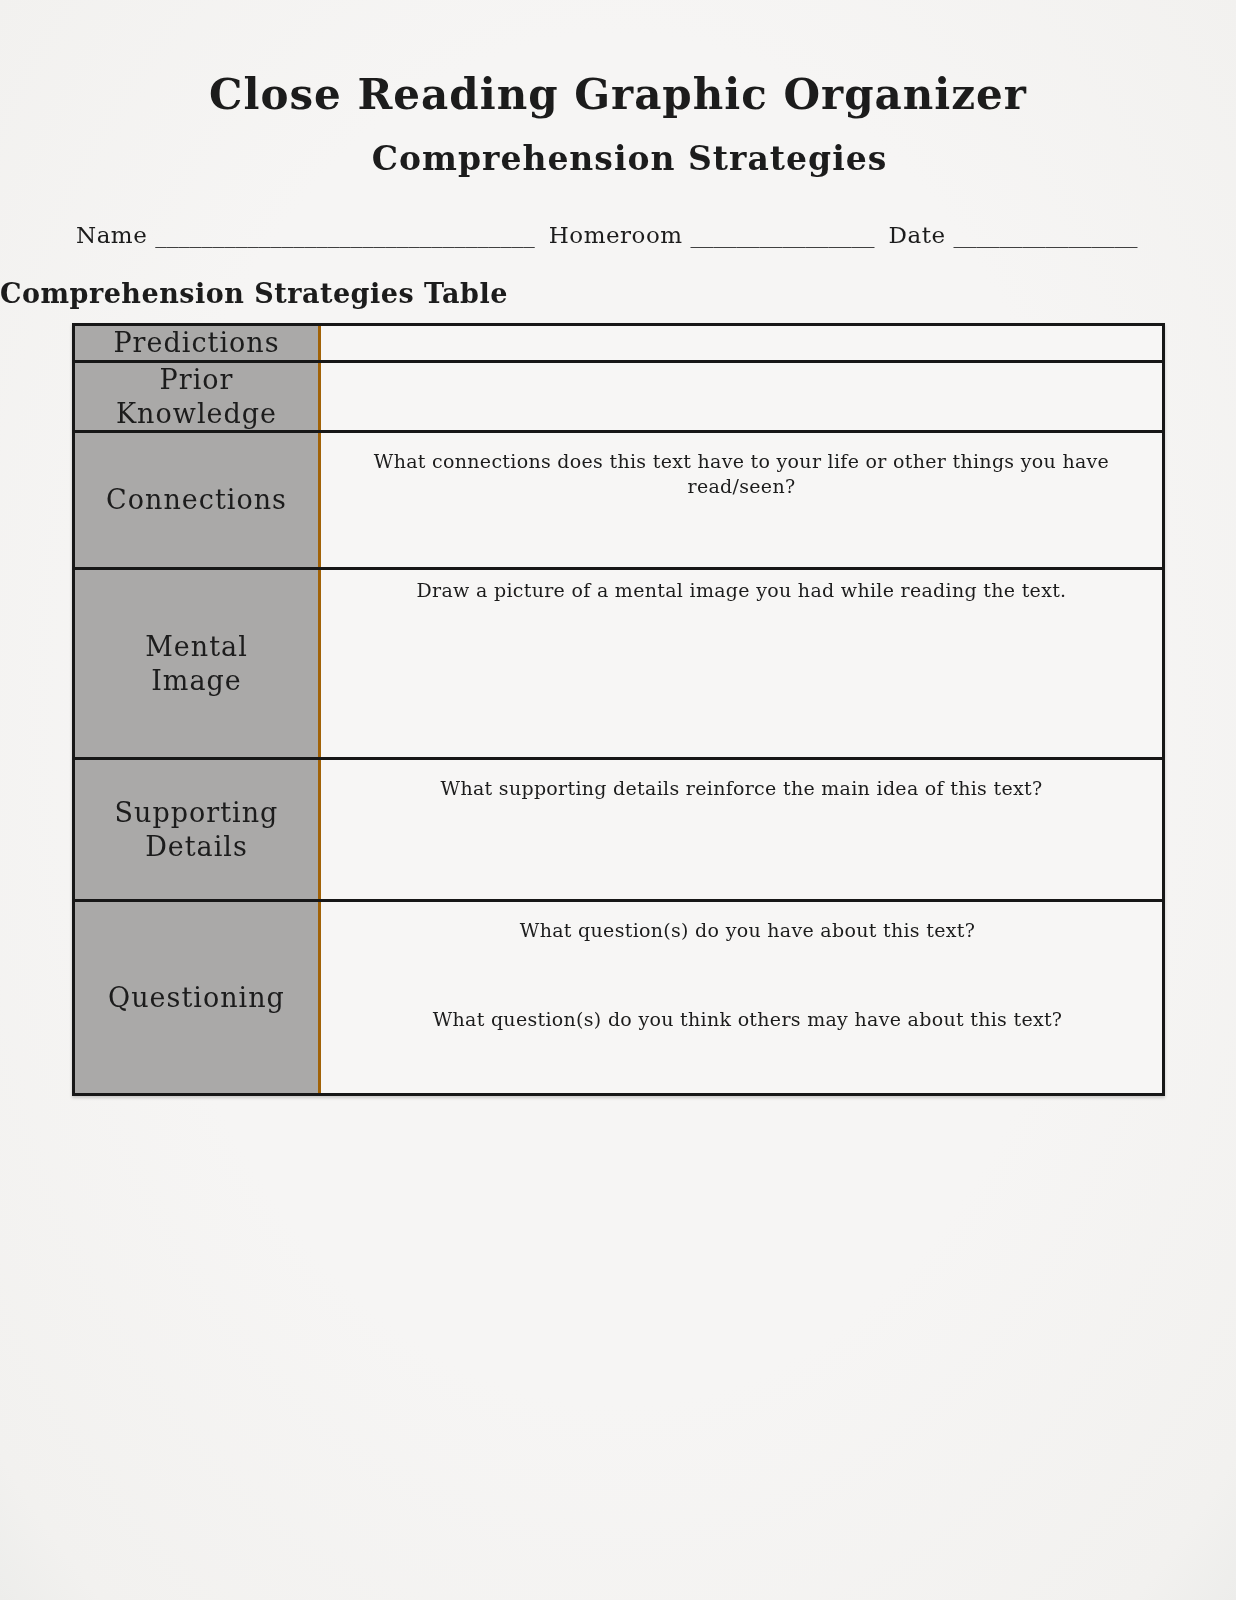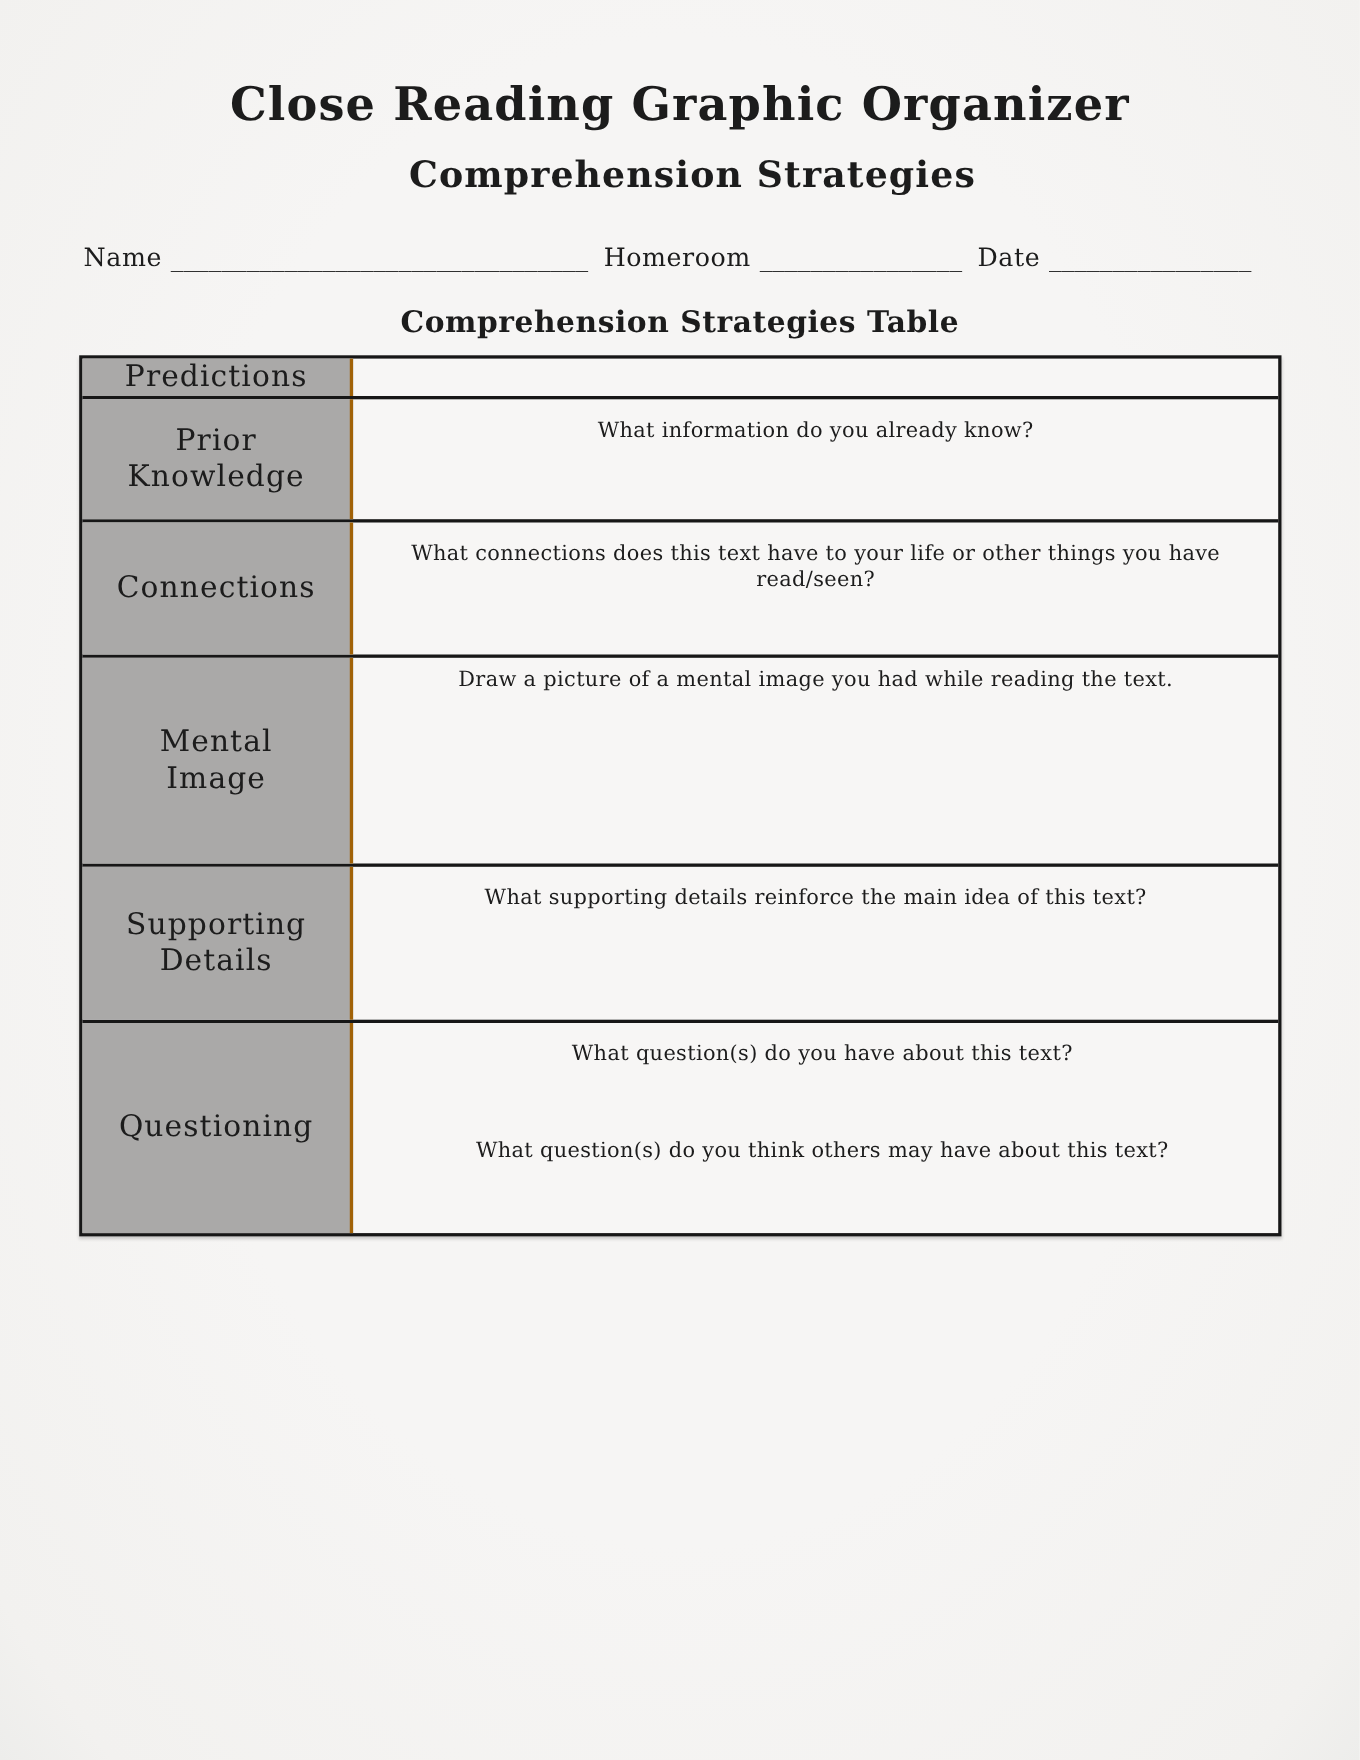--- a/index.html
+++ b/index.html
@@ -36,21 +36,21 @@
     font-size: 23px;
     letter-spacing: 0.5px;
   }
   .fields-line .lbl { margin-right: 8px; }
   .fields-line .fill { letter-spacing: 0; margin-right: 14px; color: #2a2a2a; }
   .fields-line .fill:last-child { margin-right: 0; }
   #line-name { margin: 44px 0 0 76px; }
   #line-text-title { margin: 58px 0 0 76px; }
   .table-caption {
     margin-top: 30px;
-    text-align: center;
+    text-align: left;
     font-size: 27px;
     font-weight: 700;
     letter-spacing: 0.5px;
   }
   .org-table {
     margin: 14px 0 0 72px;
     width: 1093px;
     border: 3px solid #171717;
     background: #f7f6f5;
     box-shadow: 0 2px 3px rgba(0,0,0,0.18);
@@ -73,21 +73,21 @@
   }
   .content-cell {
     flex: 1 1 auto;
     text-align: center;
     font-size: 19px;
     letter-spacing: 0.3px;
     line-height: 1.3;
   }
   .r0 .content-cell { height: 240px; display: flex; flex-direction: column; align-items: center; padding: 14px 12px 38px; }
   .r1 .content-cell { height: 109px; padding-top: 16px; }
-  .r2 .content-cell { height: 120px; padding-top: 16px; }
+  .r2 .content-cell { height: 134px; padding-top: 16px; }
   .r3 .content-cell { height: 187px; padding-top: 8px; }
   .r4 .content-cell { height: 139px; padding-top: 16px; }
   .r5 .content-cell { height: 191px; padding-top: 16px; margin-left: 12px; }
   .spacer { flex: 1 1 auto; }
   .yesno {
     margin-top: 20px;
     display: flex;
     justify-content: center;
     gap: 104px;
     font-size: 21px;
@@ -110,23 +110,20 @@
   <div class="table-caption">Comprehension Strategies Table</div>
 
   <div class="org-table">
 
     <div class="trow r0">
       <div class="label-cell">Predictions</div>
     </div>
 
     <div class="trow r1">
       <div class="label-cell">Prior Knowledge</div>
-      <div class="content-cell">
-        <div>What information do you already know?</div>
-      </div>
     </div>
 
     <div class="trow r2">
       <div class="label-cell">Connections</div>
       <div class="content-cell">
         <div>What connections does this text have to your life or other things you have read/seen?</div>
       </div>
     </div>
 
     <div class="trow r3">

